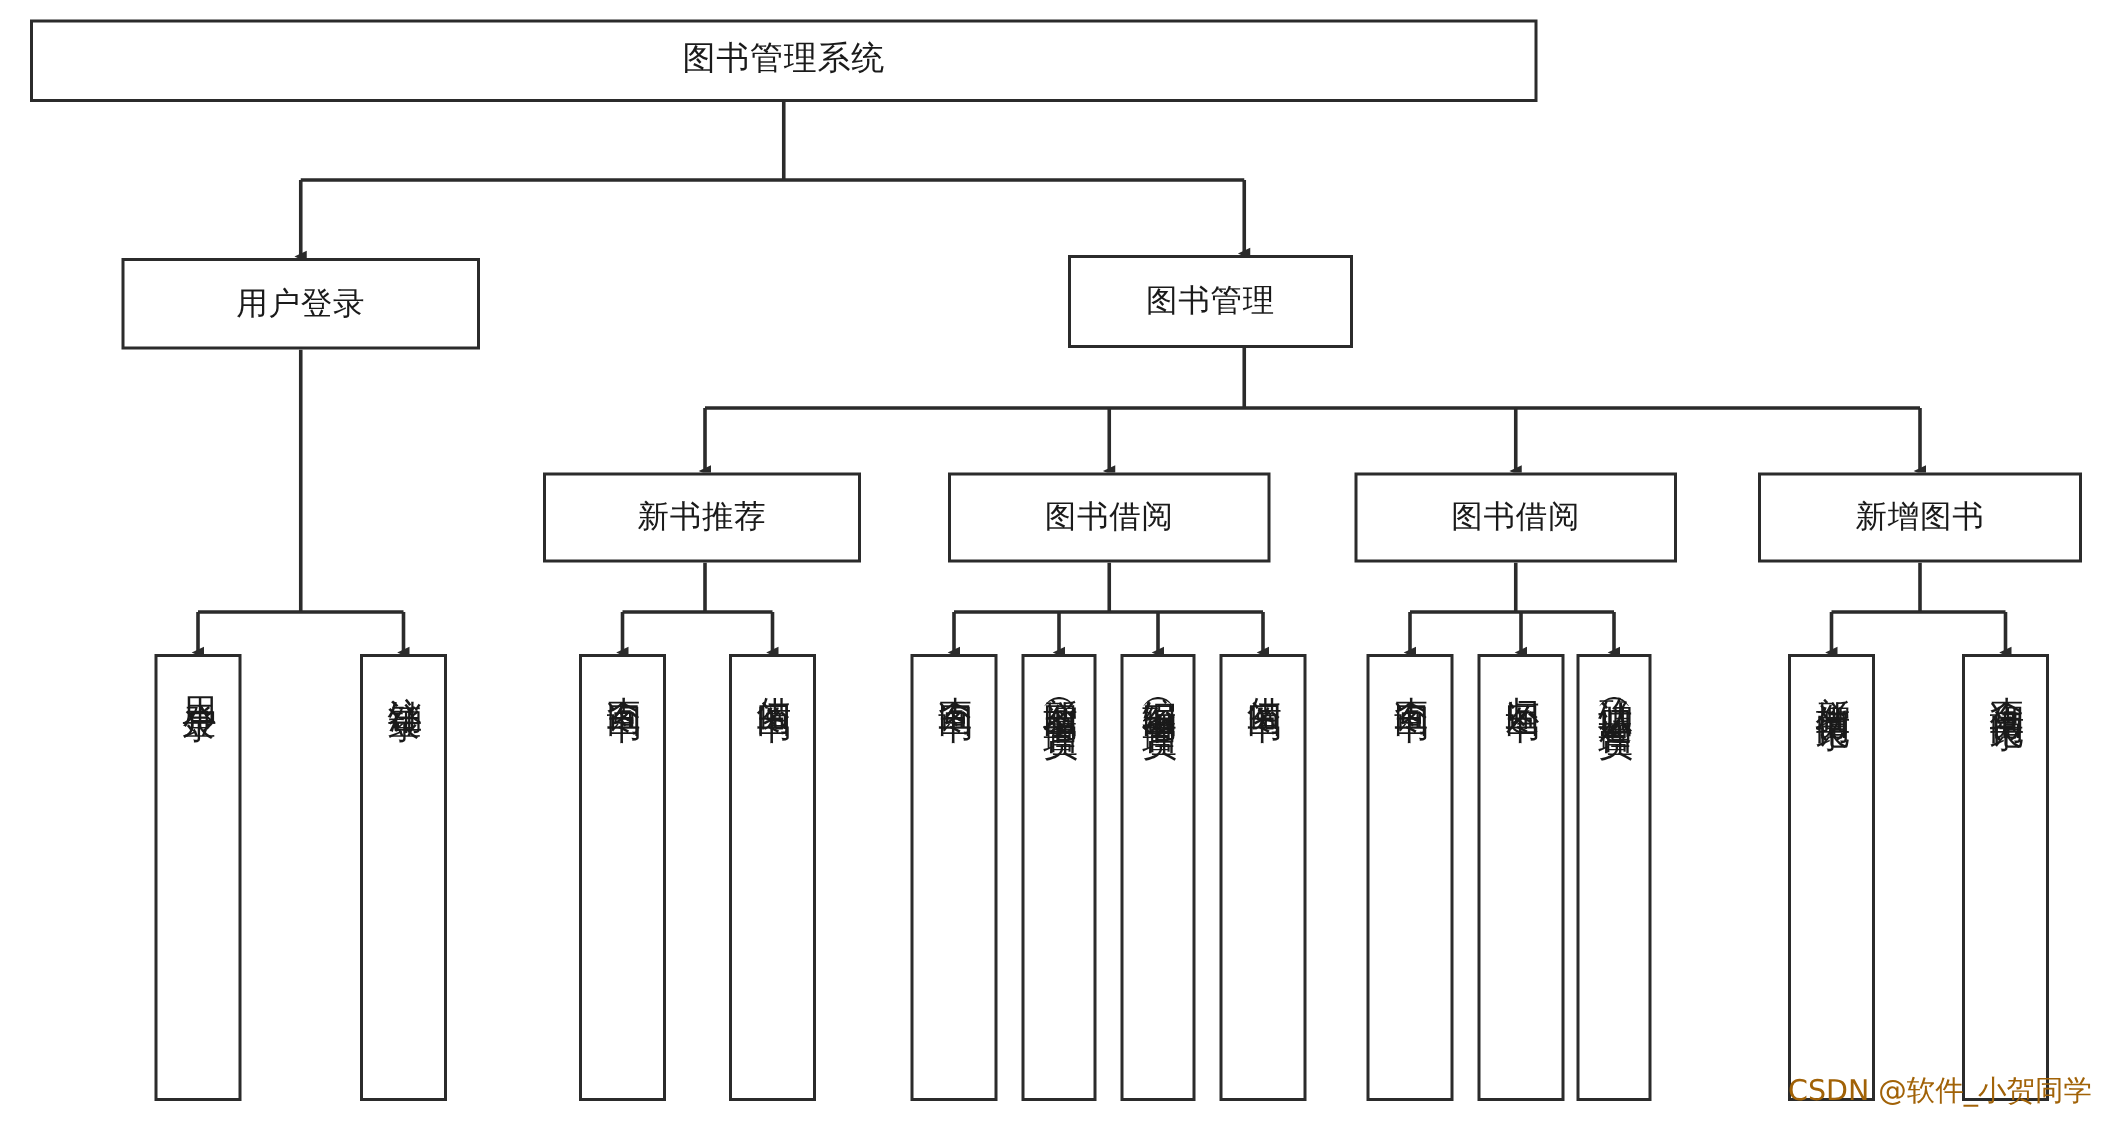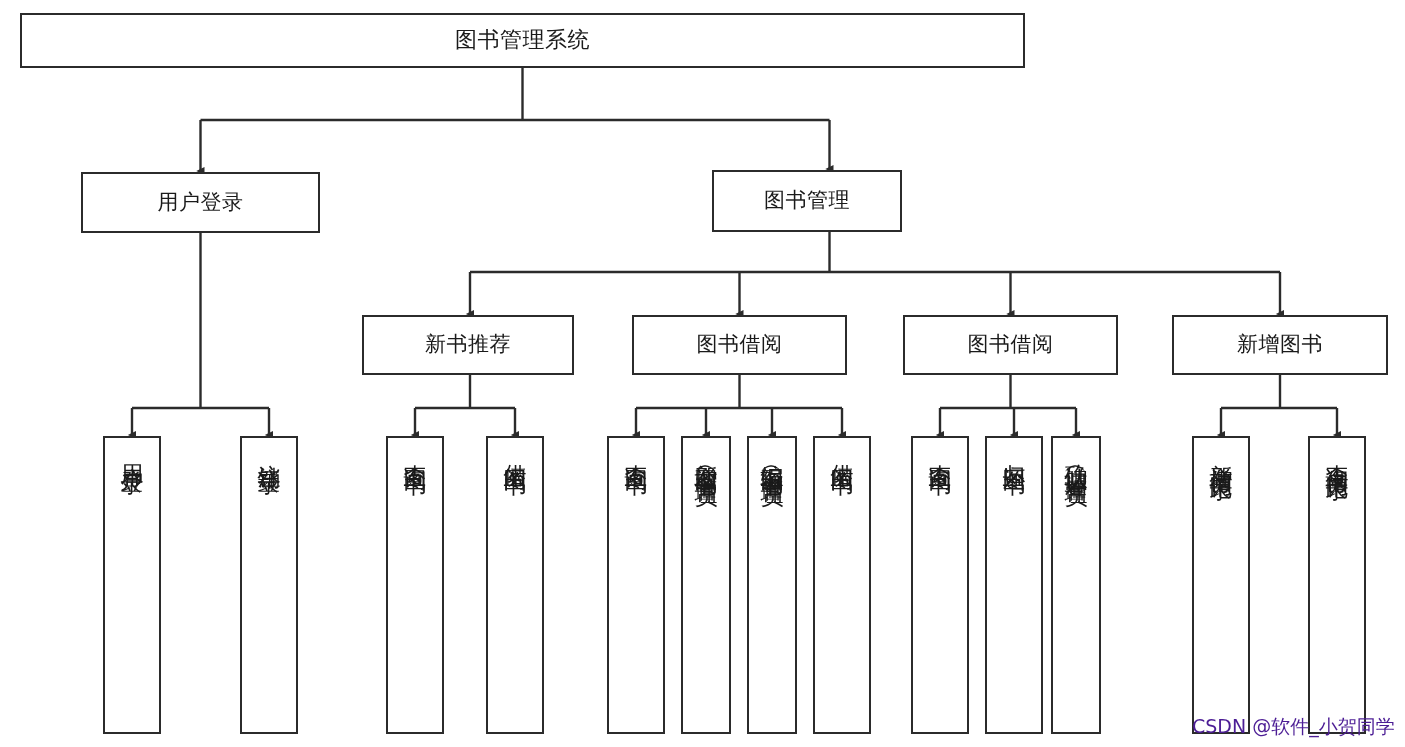--- a/index.html
+++ b/index.html
@@ -60,21 +60,21 @@
   .node.vert .node-label {
     writing-mode: vertical-rl;
     text-orientation: upright;
     -webkit-text-orientation: upright;
     font-size: 23px;
     line-height: 1.0;
     letter-spacing: 3px;
   }
   .watermark {
     position: absolute;
-    color: #4c1d95;
+    color: #a16207;
     font-size: 19px;
     white-space: nowrap;
     z-index: 5;
     font-family: "DejaVu Sans", "Liberation Sans", sans-serif;
   }
 </style>
 </head>
 <body>
 
 <div id="diagram-root">

